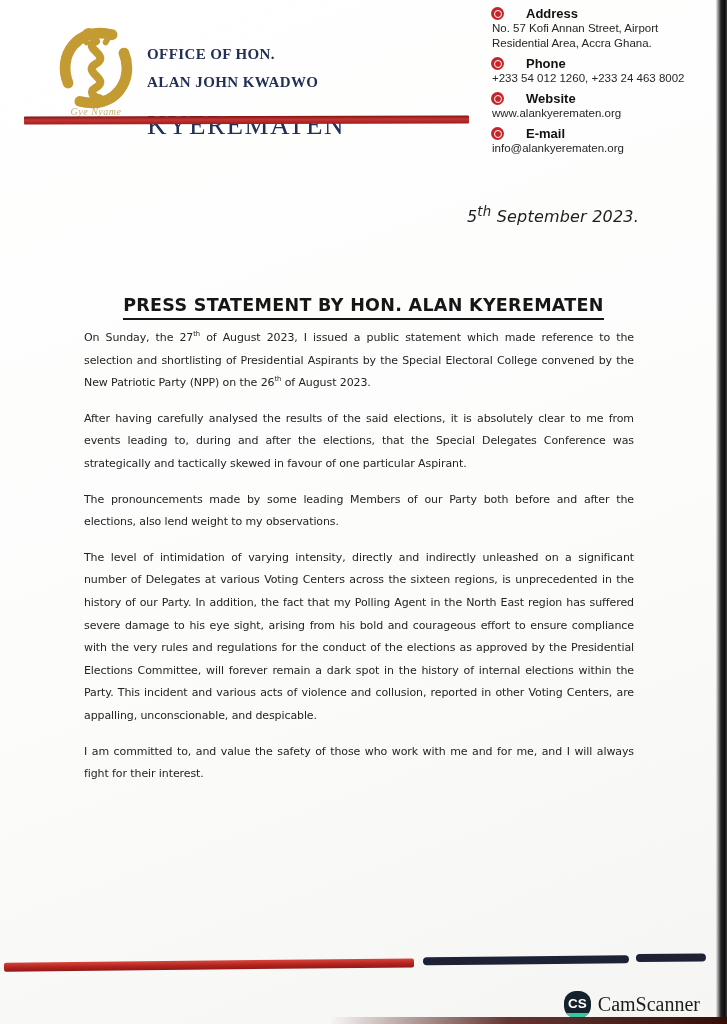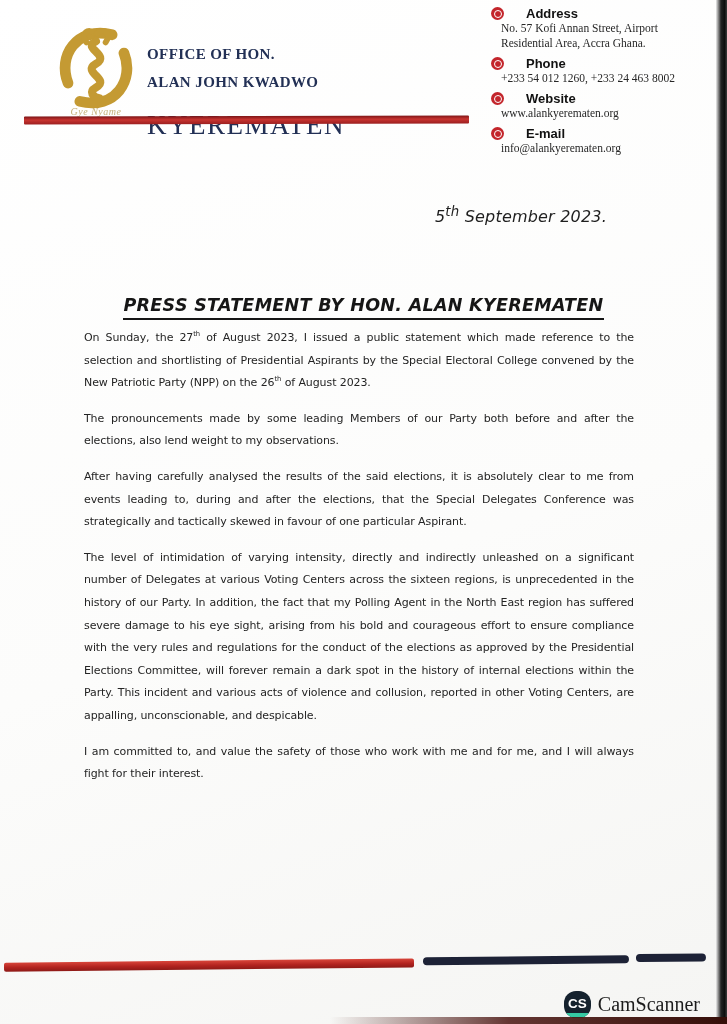--- a/index.html
+++ b/index.html
@@ -26,29 +26,29 @@
     border-radius:1px; transform:rotate(-0.15deg); }
 
   .contact { position:absolute; left:491px; top:6px; width:228px;
     font-family:"Liberation Sans",sans-serif; }
   .citem { margin-bottom:5px; }
   .clabel-row { display:flex; align-items:center; gap:22px; }
   .cicon { width:13px; height:13px; border-radius:50%; background:#c3252b;
     display:inline-flex; align-items:center; justify-content:center; flex:0 0 13px; }
   .cdot { width:6px; height:6px; border-radius:50%; border:1.6px solid #ffffff; display:block; }
   .clabel { font-size:13px; font-weight:700; color:#111; }
-  .cline { font-size:11.5px; color:#262626; line-height:15px; margin-left:10px;font-family:Liberation Serif, serif; }
+  .cline { font-size:11.5px; color:#262626; line-height:15px; margin-left:1px; }
 
   
   .date { position:absolute; top:204px; left:0; width:100%; box-sizing:border-box;
-    padding-right:120px; text-align:right; font-style:italic; font-size:16px;
+    padding-right:88px; text-align:right; font-style:italic; font-size:16px;
     color:#1f1f1f; letter-spacing:0.2px; }
   .title-row { position:absolute; top:281px; left:0; width:100%; text-align:center; margin:0; }
   .title-inner { display:inline-block; font-size:17.5px; font-weight:700; color:#161616;
-    letter-spacing:0.3px; border-bottom:2.5px solid #161616; padding-bottom:3px;font-style:italic; }
+    letter-spacing:0.3px; border-bottom:2.5px solid #161616; padding-bottom:3px; }
 
   
   .body { position:absolute; top:327px; left:84px; width:550px; }
   .para { margin:0 0 13px 0; font-size:11px; line-height:22.6px; color:#242424;
     text-align:justify; letter-spacing:-0.1px; }
   .para sup { font-size:0.62em; line-height:0; }
 
   
   .bottom-rule { position:absolute; top:956px; left:4px; width:712px; height:14px;
     transform:rotate(-0.6deg); }
@@ -140,22 +140,22 @@
       </div>
     </div>
   </header>
 
   <div class="date">5<sup>th</sup> September 2023.</div>
 
   <h1 class="title-row"><span class="title-inner">PRESS STATEMENT BY HON. ALAN KYEREMATEN</span></h1>
 
   <main class="body">
     <p class="para">On Sunday, the 27<sup>th</sup> of August 2023, I issued a public statement which made reference to the selection and shortlisting of Presidential Aspirants by the Special Electoral College convened by the New Patriotic Party (NPP) on the 26<sup>th</sup> of August 2023.</p>
+    <p class="para">After having carefully analysed the results of the said elections, it is absolutely clear to me from events leading to, during and after the elections, that the Special Delegates Conference was strategically and tactically skewed in favour of one particular Aspirant.</p>
     <p class="para">The pronouncements made by some leading Members of our Party both before and after the elections, also lend weight to my observations.</p>
-    <p class="para">After having carefully analysed the results of the said elections, it is absolutely clear to me from events leading to, during and after the elections, that the Special Delegates Conference was strategically and tactically skewed in favour of one particular Aspirant.</p>
     <p class="para">The level of intimidation of varying intensity, directly and indirectly unleashed on a significant number of Delegates at various Voting Centers across the sixteen regions, is unprecedented in the history of our Party. In addition, the fact that my Polling Agent in the North East region has suffered severe damage to his eye sight, arising from his bold and courageous effort to ensure compliance with the very rules and regulations for the conduct of the elections as approved by the Presidential Elections Committee, will forever remain a dark spot in the history of internal elections within the Party. This incident and various acts of violence and collusion, reported in other Voting Centers, are appalling, unconscionable, and despicable.</p>
     <p class="para">I am committed to, and value the safety of those who work with me and for me, and I will always fight for their interest.</p>
   </main>
 
   <div class="bottom-rule">
     <span class="seg seg-red"></span>
     <span class="seg seg-navy1"></span>
     <span class="seg seg-navy2"></span>
   </div>
 

